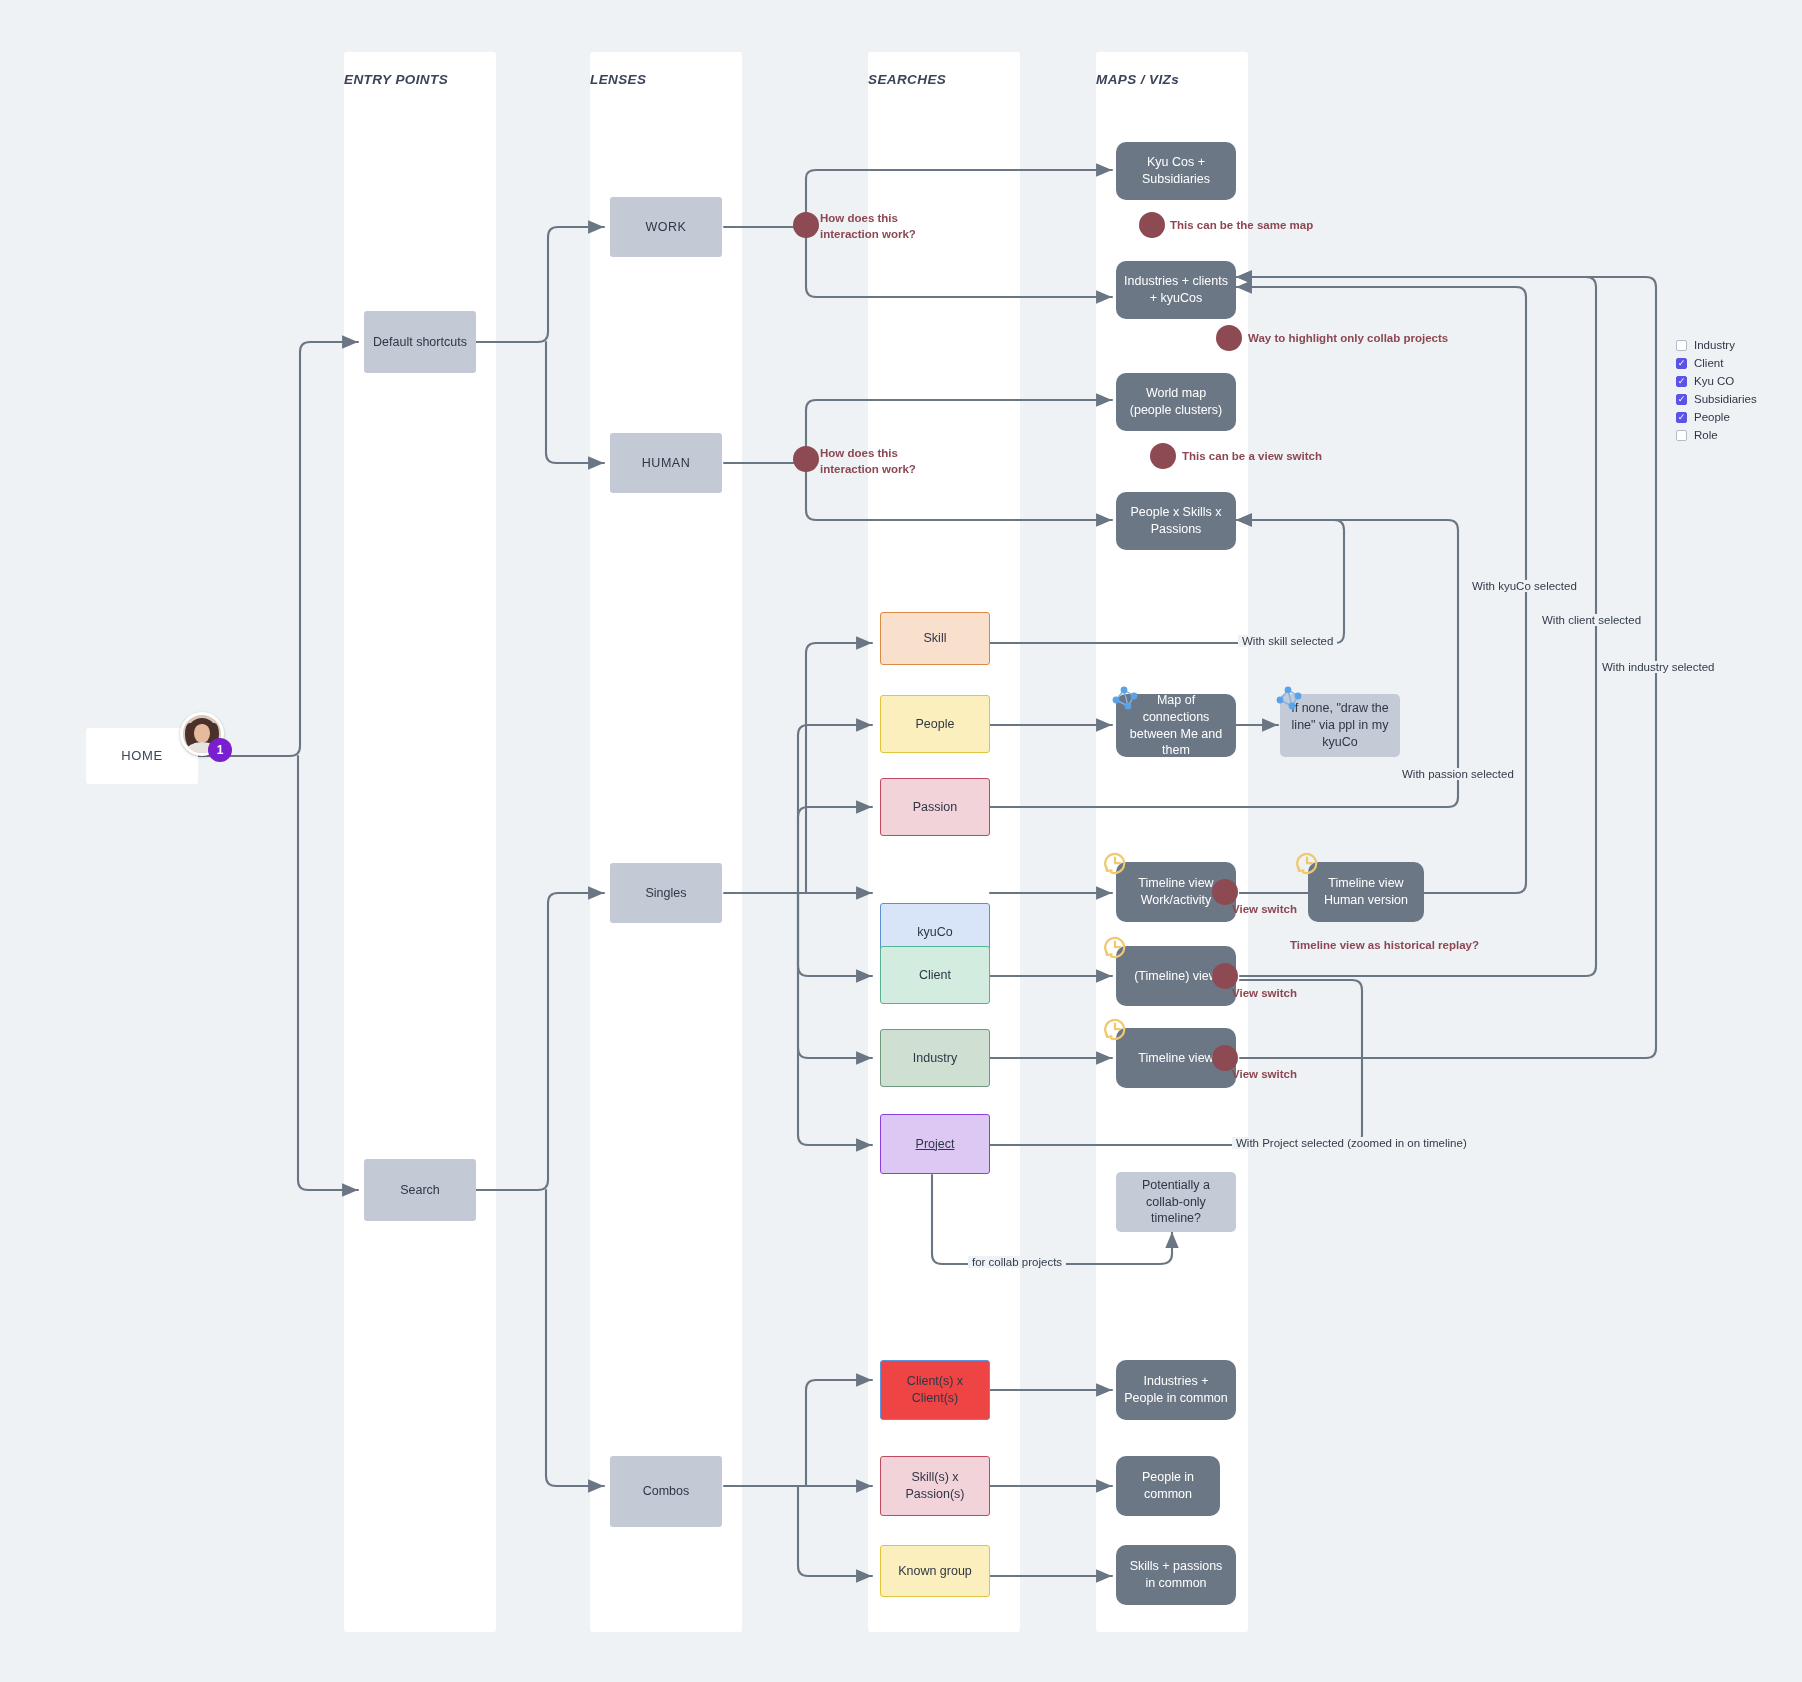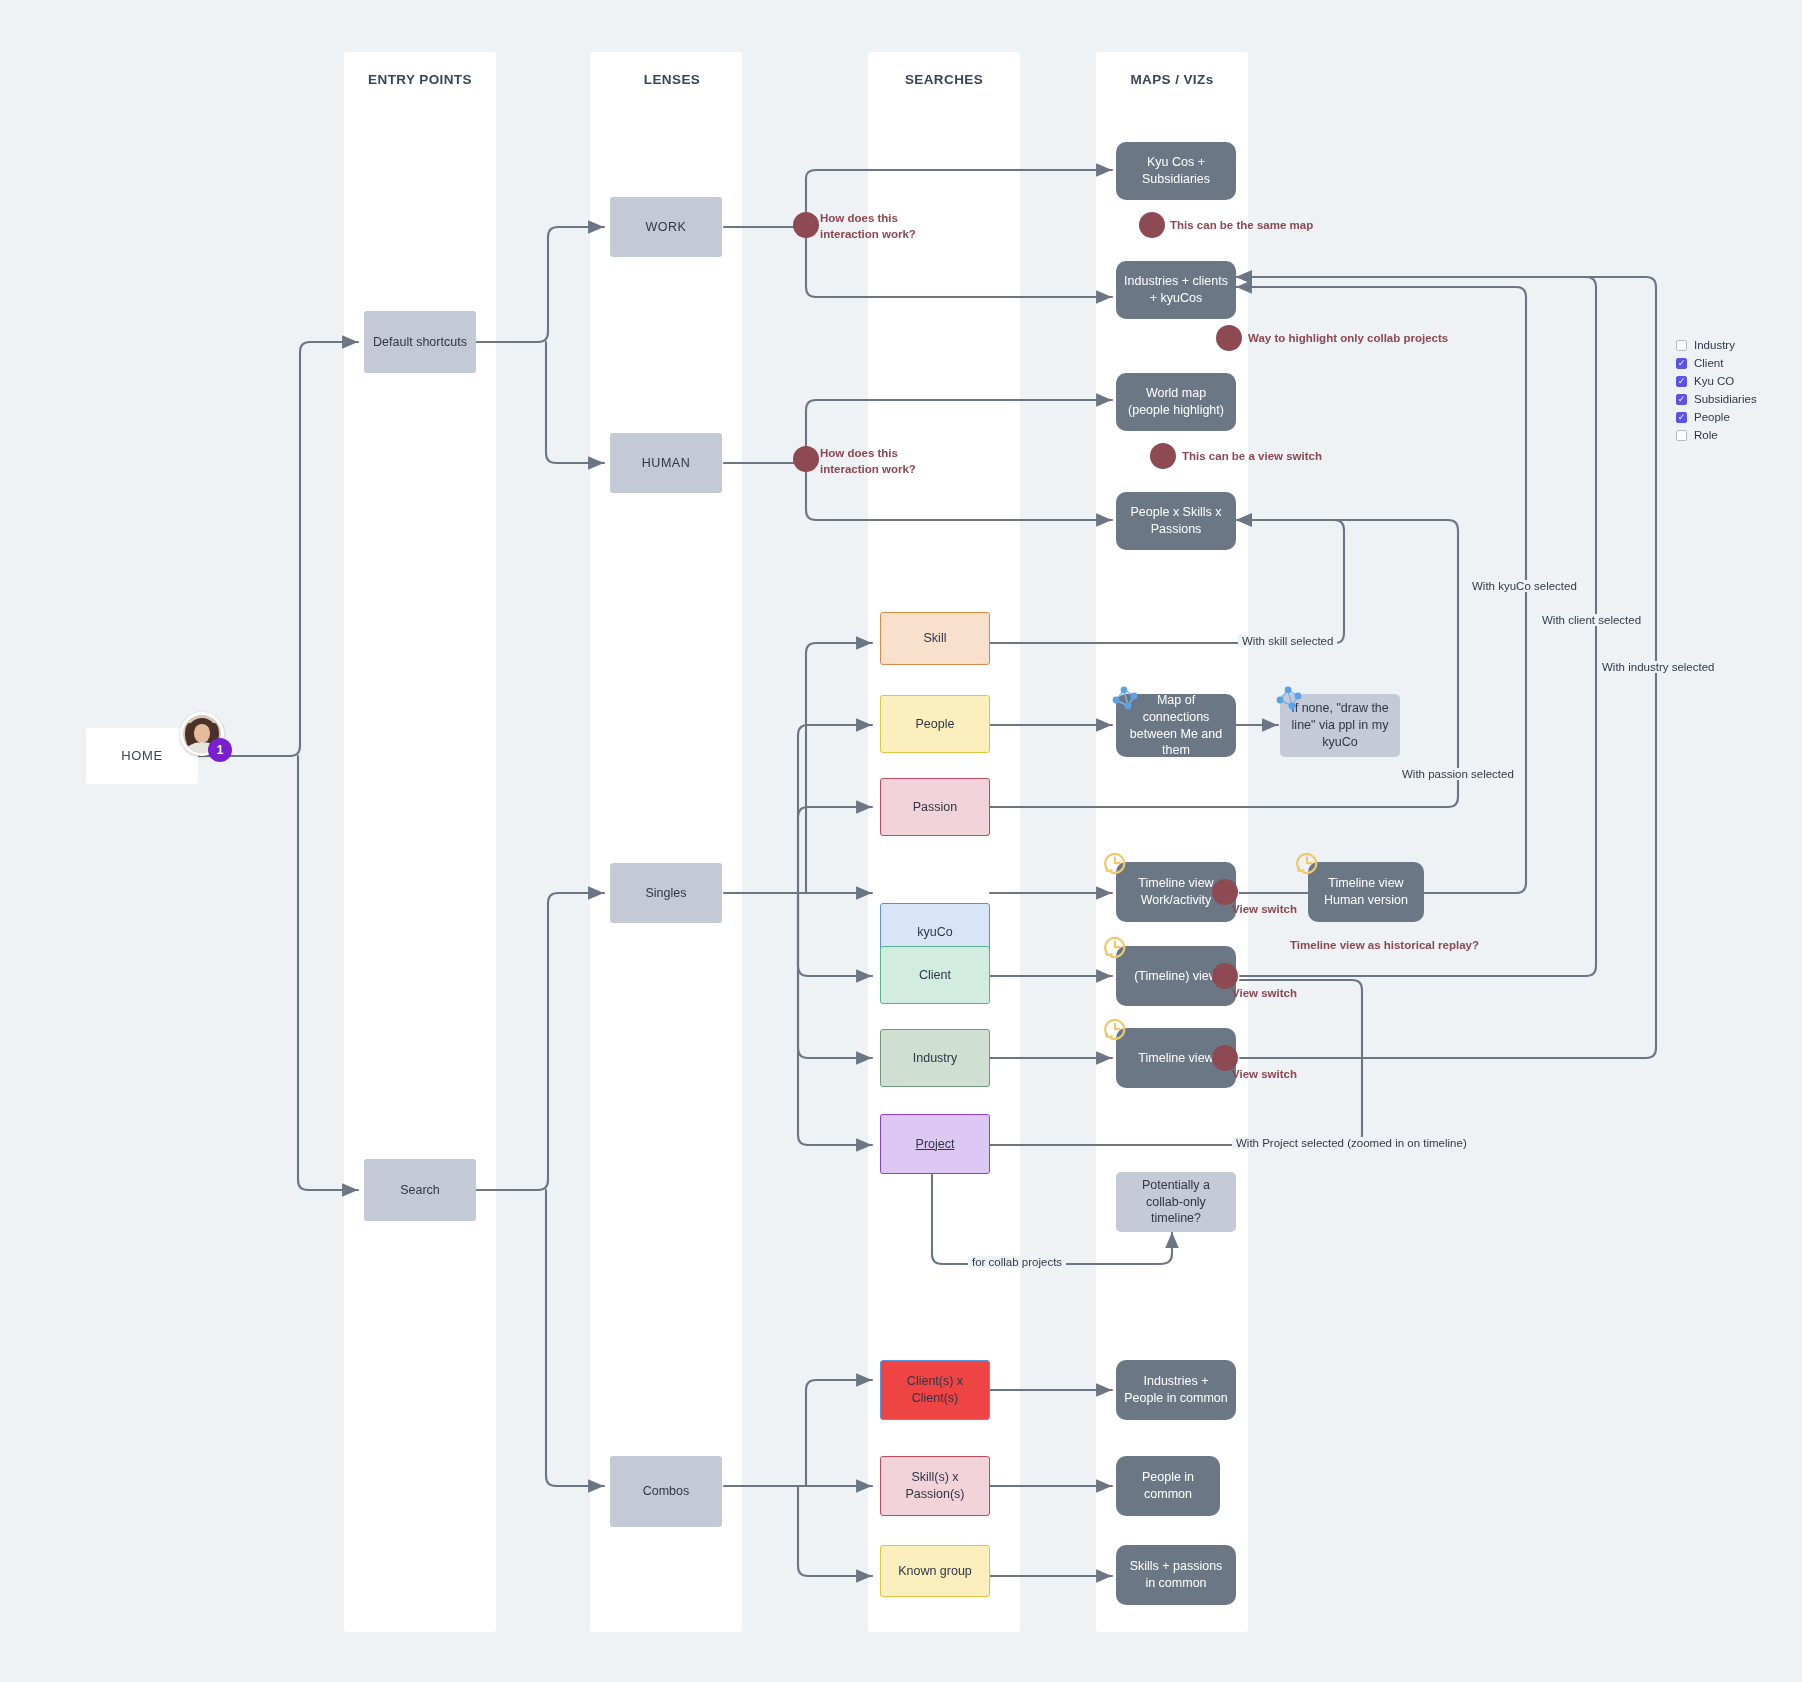--- a/index.html
+++ b/index.html
@@ -17,25 +17,26 @@
   .lane{
     position:absolute;
     background:#ffffff;
     border-radius:3px;
     top:52px;
     height:1580px;
   }
   .lane-title{
     position:absolute;
     top:72px;
-    text-align:center;
+    text-align:left;
     font-size:13.5px;
     font-weight:bold;
     letter-spacing:.4px;
     color:#3b4458;
+    font-style:italic;
   }
 
   
   .node{
     position:absolute;
     box-sizing:border-box;
     display:flex;
     align-items:center;
     justify-content:center;
     text-align:center;
@@ -266,21 +267,21 @@
   <div class="node c-client" style="left:880px;top:946px;width:110px;height:58px;">Client</div>
   <div class="node c-industry" style="left:880px;top:1029px;width:110px;height:58px;">Industry</div>
   <div class="node c-project" style="left:880px;top:1114px;width:110px;height:60px;text-decoration:underline;">Project</div>
 
   <div class="node c-cxc" style="left:880px;top:1360px;width:110px;height:60px;">Client(s) x Client(s)</div>
   <div class="node c-sxp" style="left:880px;top:1456px;width:110px;height:60px;">Skill(s) x Passion(s)</div>
   <div class="node c-known" style="left:880px;top:1545px;width:110px;height:52px;">Known group</div>
 
   <div class="node n-dark" style="left:1116px;top:142px;width:120px;height:58px;">Kyu Cos + Subsidiaries</div>
   <div class="node n-dark" style="left:1116px;top:261px;width:120px;height:58px;">Industries + clients + kyuCos</div>
-  <div class="node n-dark" style="left:1116px;top:373px;width:120px;height:58px;">World map (people highlight)</div>
+  <div class="node n-dark" style="left:1116px;top:373px;width:120px;height:58px;">World map (people clusters)</div>
   <div class="node n-dark" style="left:1116px;top:492px;width:120px;height:58px;">People x Skills x Passions</div>
 
   <div class="node n-dark" style="left:1116px;top:694px;width:120px;height:63px;">Map of connections between Me and them</div>
   <div class="node n-light" style="left:1280px;top:694px;width:120px;height:63px;">If none, "draw the line" via ppl in my kyuCo</div>
 
   <div class="node n-dark" style="left:1116px;top:862px;width:120px;height:60px;">Timeline view Work/activity</div>
   <div class="node n-dark" style="left:1308px;top:862px;width:116px;height:60px;">Timeline view Human version</div>
   <div class="node n-dark" style="left:1116px;top:946px;width:120px;height:60px;">(Timeline) view</div>
   <div class="node n-dark" style="left:1116px;top:1028px;width:120px;height:60px;">Timeline view</div>
 

